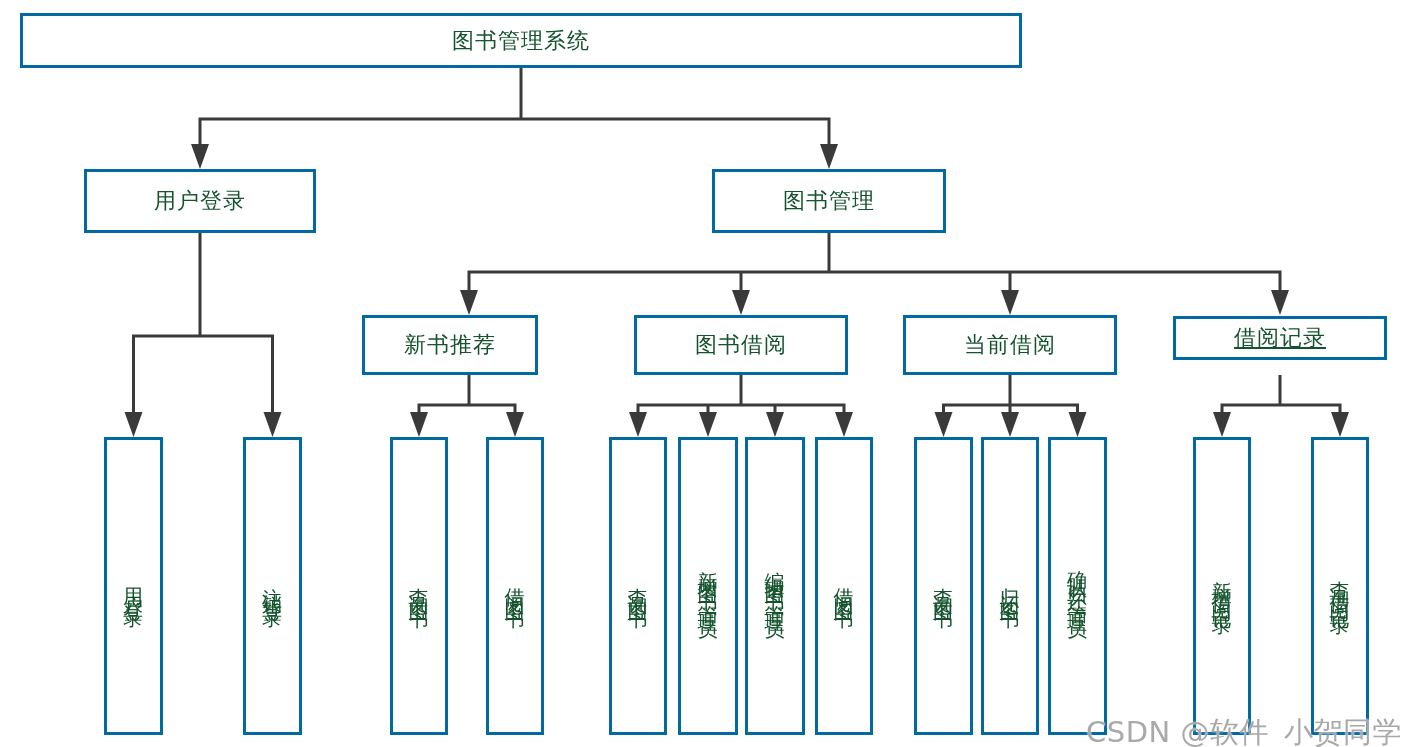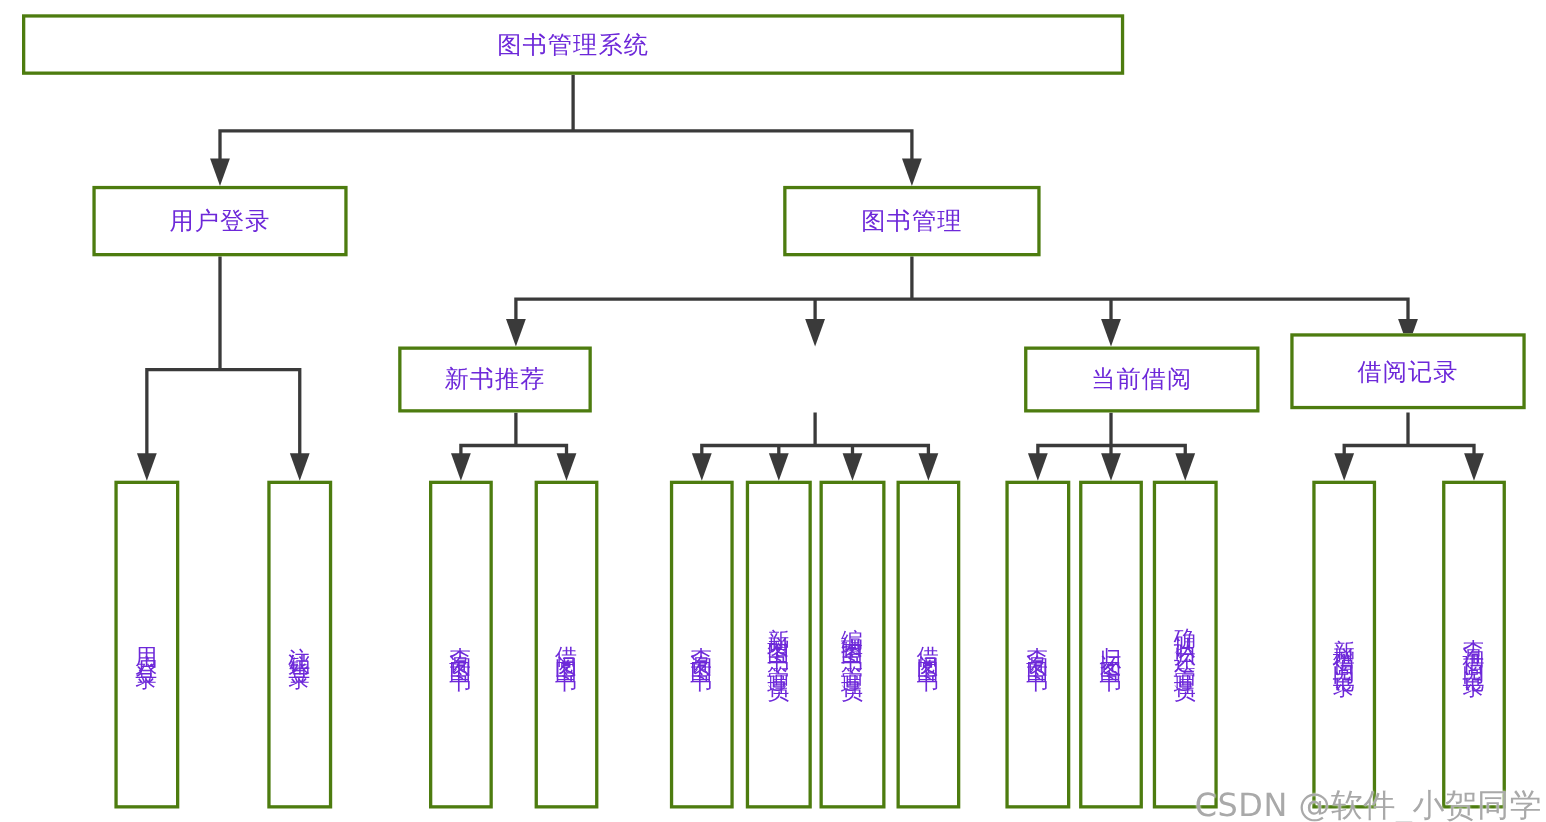--- a/index.html
+++ b/index.html
@@ -14,26 +14,26 @@
   }
   .connectors {
     position: absolute;
     left: 0; top: 0;
     width: 1405px; height: 747px;
     pointer-events: none;
   }
   .node {
     position: absolute;
     box-sizing: border-box;
-    border: 3px solid #4d7c0f;
+    border: 3px solid #0369a1;
     background: #ffffff;
     display: flex;
     align-items: center;
     justify-content: center;
-    color: #6d28d9;
+    color: #14532d;
     text-align: center;
   }
   .node.h { font-size: 22px; letter-spacing: 1px; }
   .node.leaf {
     font-size: 20px;
     letter-spacing: 7px;
     line-height: 1;
   }
   .leaf .vtext {
     writing-mode: vertical-rl;
@@ -97,24 +97,27 @@
   <div class="node h" style="left:84px; top:169px; width:232px; height:64px;">
     <span>用户登录</span>
   </div>
   <div class="node h" style="left:712px; top:169px; width:234px; height:64px;">
     <span>图书管理</span>
   </div>
 
   <div class="node h" style="left:362px; top:315px; width:176px; height:60px;">
     <span>新书推荐</span>
   </div>
-  <div class="node h" style="left:903px; top:315px; width:214px; height:60px;margin-left:28px;">
+  <div class="node h" style="left:634px; top:315px; width:214px; height:60px;">
+    <span>图书借阅</span>
+  </div>
+  <div class="node h" style="left:903px; top:315px; width:214px; height:60px;">
     <span>当前借阅</span>
   </div>
-  <div class="node h" style="left:1173px; top:303px; width:214px; height:69px;">
+  <div class="node h" style="left:1173px; top:316px; width:214px; height:44px;text-decoration:underline;">
     <span>借阅记录</span>
   </div>
 
   <div class="node leaf" style="left:104px; top:437px; width:59px; height:298px;">
     <span class="vtext">用户登录</span>
   </div>
   <div class="node leaf" style="left:243px; top:437px; width:59px; height:298px;">
     <span class="vtext">注销登录</span>
   </div>
 

